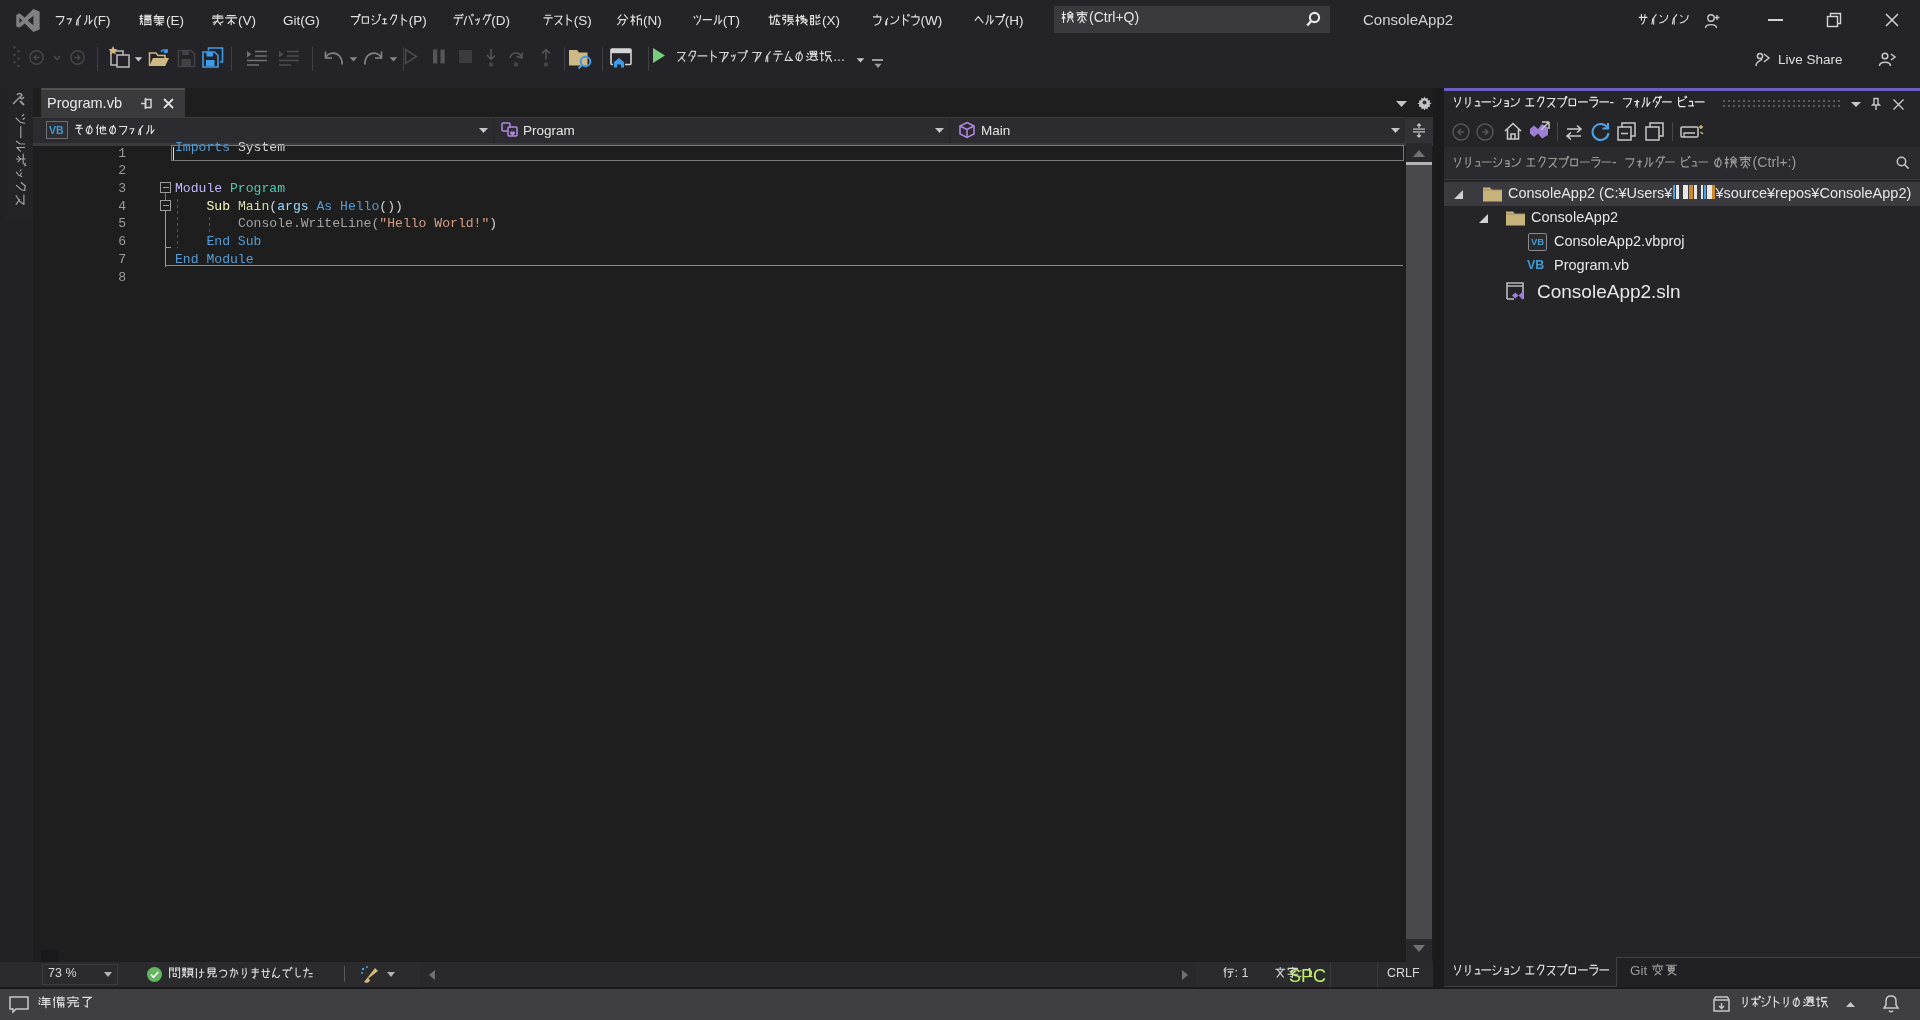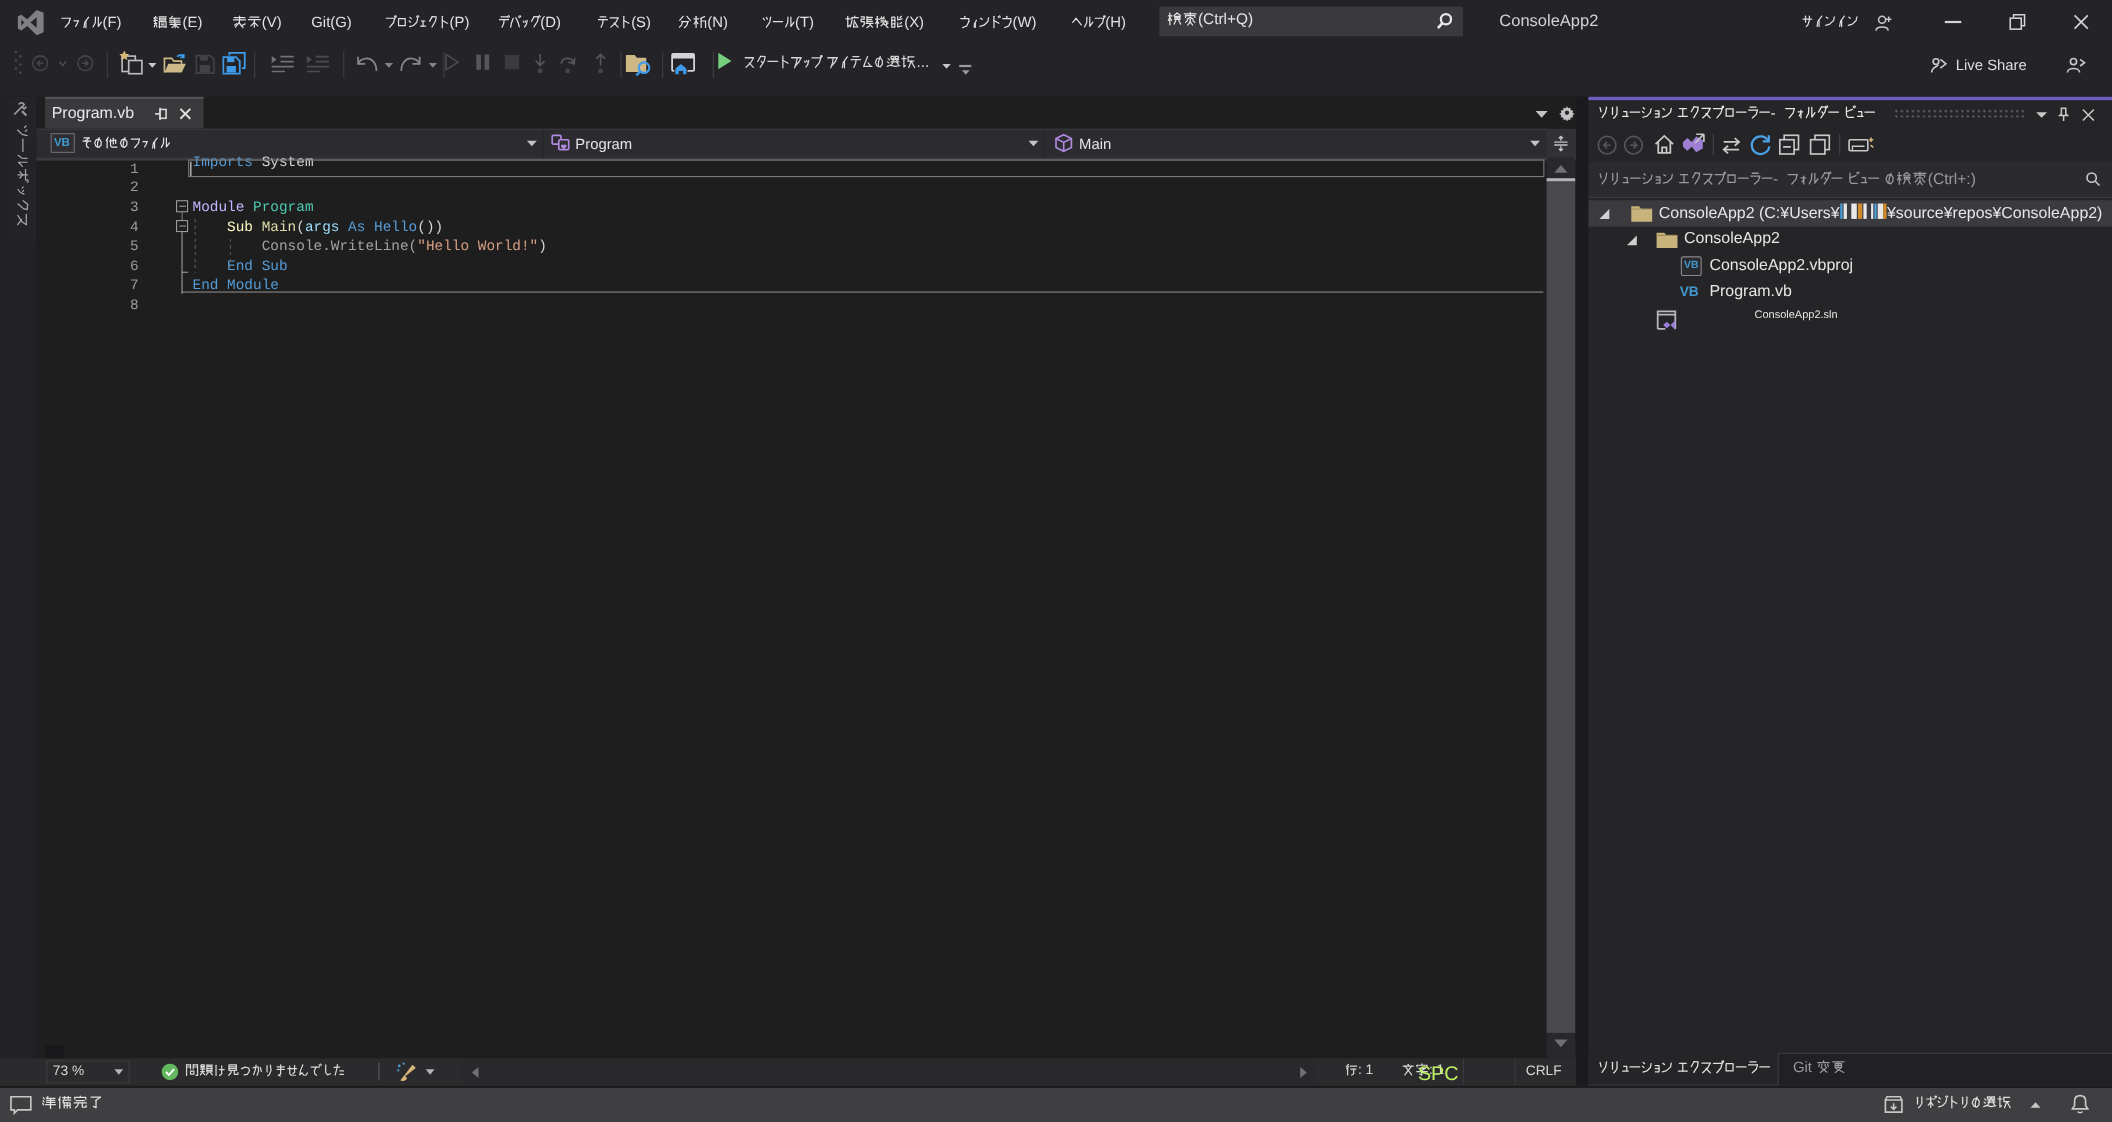--- a/index.html
+++ b/index.html
@@ -940,21 +940,21 @@
 <div class="abs" style="left:1528px;top:233px;width:19px;height:18px;border:1.5px solid #8a8a8e;border-radius:2px;background:#2b2b2f"></div>
 <div class="abs" style="left:1531px;top:236px;font-size:9.5px;font-weight:700;color:#3f9ad0">VB</div>
 <div class="abs" style="left:1554px;top:233px;font-size:14.5px;color:#e6e6e6">ConsoleApp2.vbproj</div>
 <div class="abs" style="left:1527px;top:258px;font-size:12.5px;font-weight:700;color:#3f9ad0">VB</div>
 <div class="abs" style="left:1554px;top:257px;font-size:14.5px;color:#e6e6e6">Program.vb</div>
 <svg class="abs" style="left:1505px;top:281px" width="20" height="20" viewBox="0 0 20 20">
 <path d="M2 5 V2 h16 v3 M2 5 v13 M2 5 h16 v13" fill="none" stroke="#b9b9bc" stroke-width="1.6"></path>
 <path d="M2 18 h7" stroke="#b9b9bc" stroke-width="1.6"></path>
 <path d="M7 14.5 l3.2-3 3.4 3 4.4-4.4 v8.8 l-4.4-4.4 -3.4 3 -3.2-3Z" fill="#9b7fd6"></path>
     </svg>
-<div class="abs" style="left:1595px;top:281px;font-size:10px;color:#e6e6e6">ConsoleApp2.sln</div>
+<div class="abs" style="left:1537px;top:281px;font-size:19px;color:#e6e6e6">ConsoleApp2.sln</div>
 <div class="abs" style="left:1444px;top:957px;width:476px;height:30px;background:#212125"></div>
 <div class="abs" style="left:1444px;top:957px;width:173px;height:30px;background:#252528;border-right:1px solid #3f3f44;border-bottom:1px solid #3f3f44"></div>
 <div class="abs" style="left:1617px;top:957px;width:303px;height:1px;background:#3f3f44"></div>
 <div style="position:absolute;left:1452px;top:963px;">
       <svg width="159" height="17" viewBox="0 0 159 17">
         <path d="M2.6 2.9 L3.5 6.6" fill="none" stroke="#e0e0e0" stroke-width="1.15" stroke-linecap="round" stroke-linejoin="round"></path>
         <path d="M8.5 2.4 L7.6 7.2 L4.4 11.9" fill="none" stroke="#e0e0e0" stroke-width="1.15" stroke-linecap="round" stroke-linejoin="round"></path>
         <path d="M13.9 2.7 L13.9 9.0" fill="none" stroke="#e0e0e0" stroke-width="1.15" stroke-linecap="round" stroke-linejoin="round"></path>
         <path d="M18.0 2.2 L18.0 8.5 L16.4 11.1 L14.8 12.4" fill="none" stroke="#e0e0e0" stroke-width="1.15" stroke-linecap="round" stroke-linejoin="round"></path>
         <path d="M24.0 6.4 L26.9 6.4 L26.9 10.3" fill="none" stroke="#e0e0e0" stroke-width="1.15" stroke-linecap="round" stroke-linejoin="round"></path>

